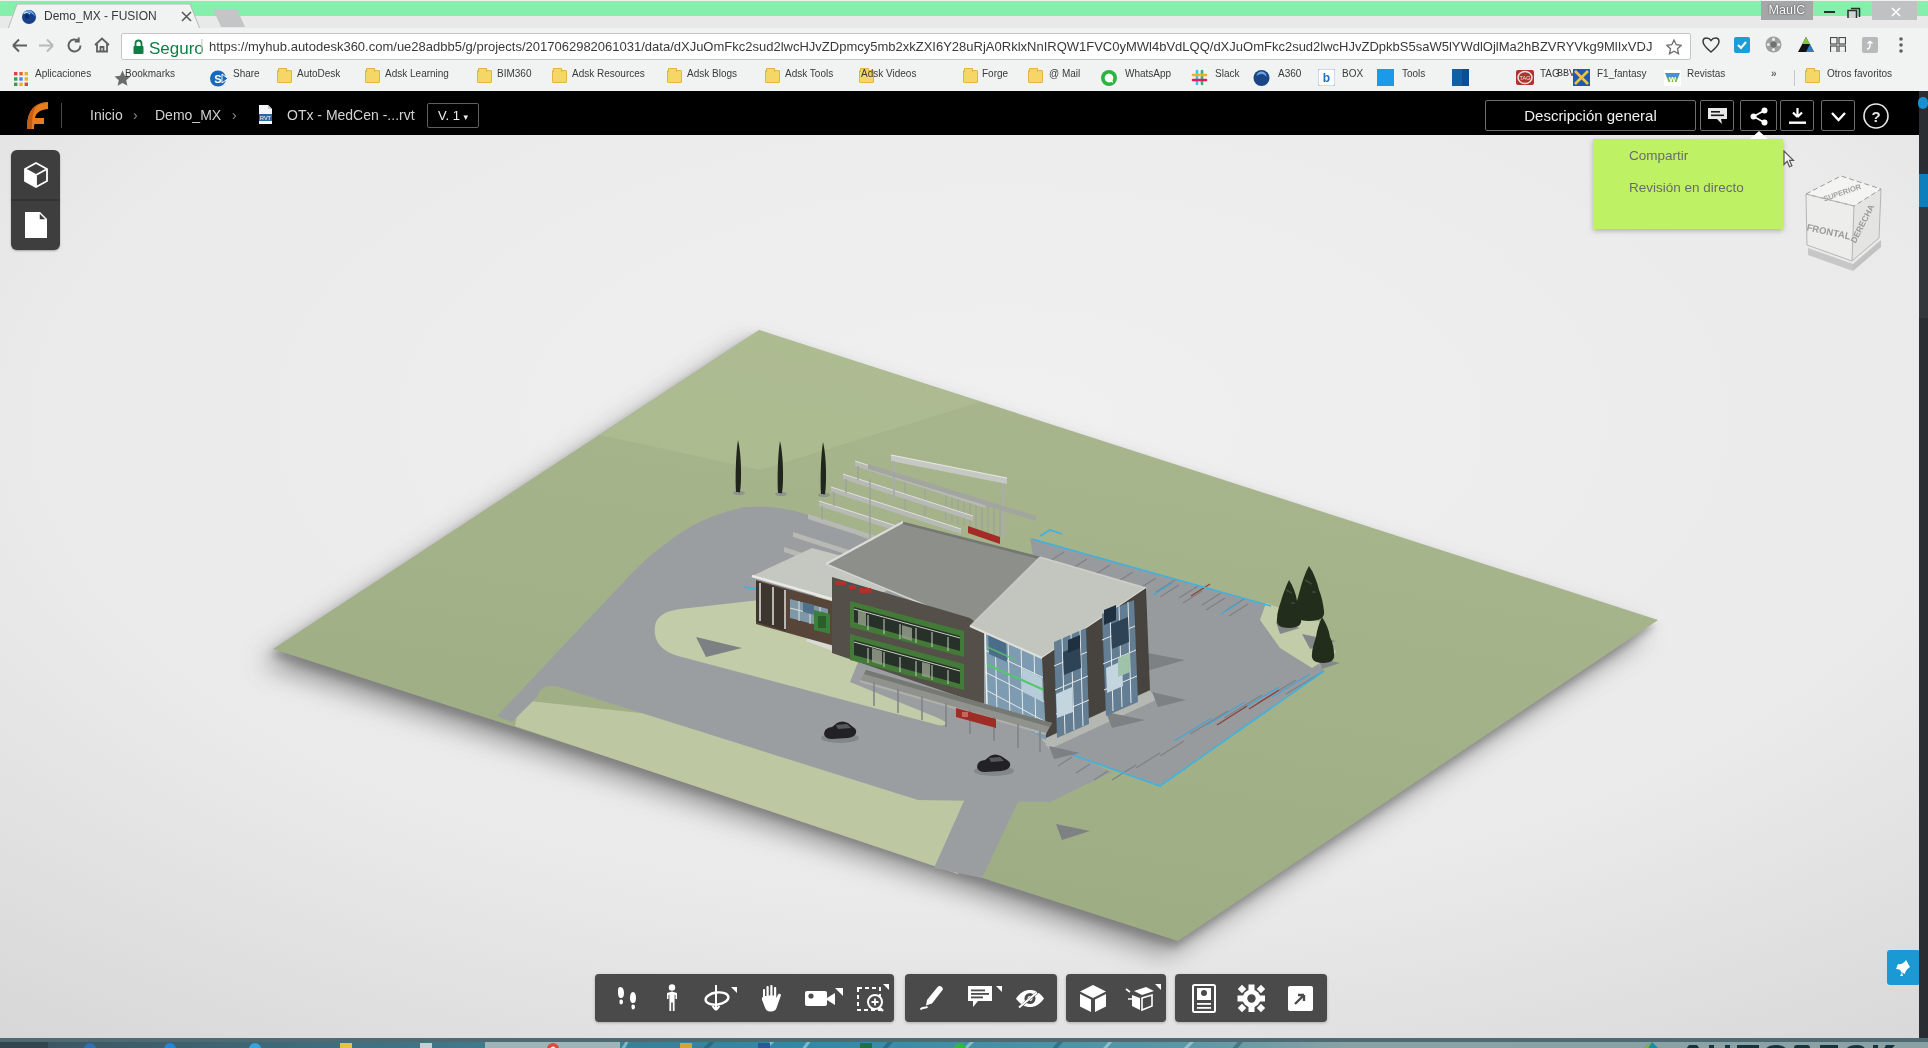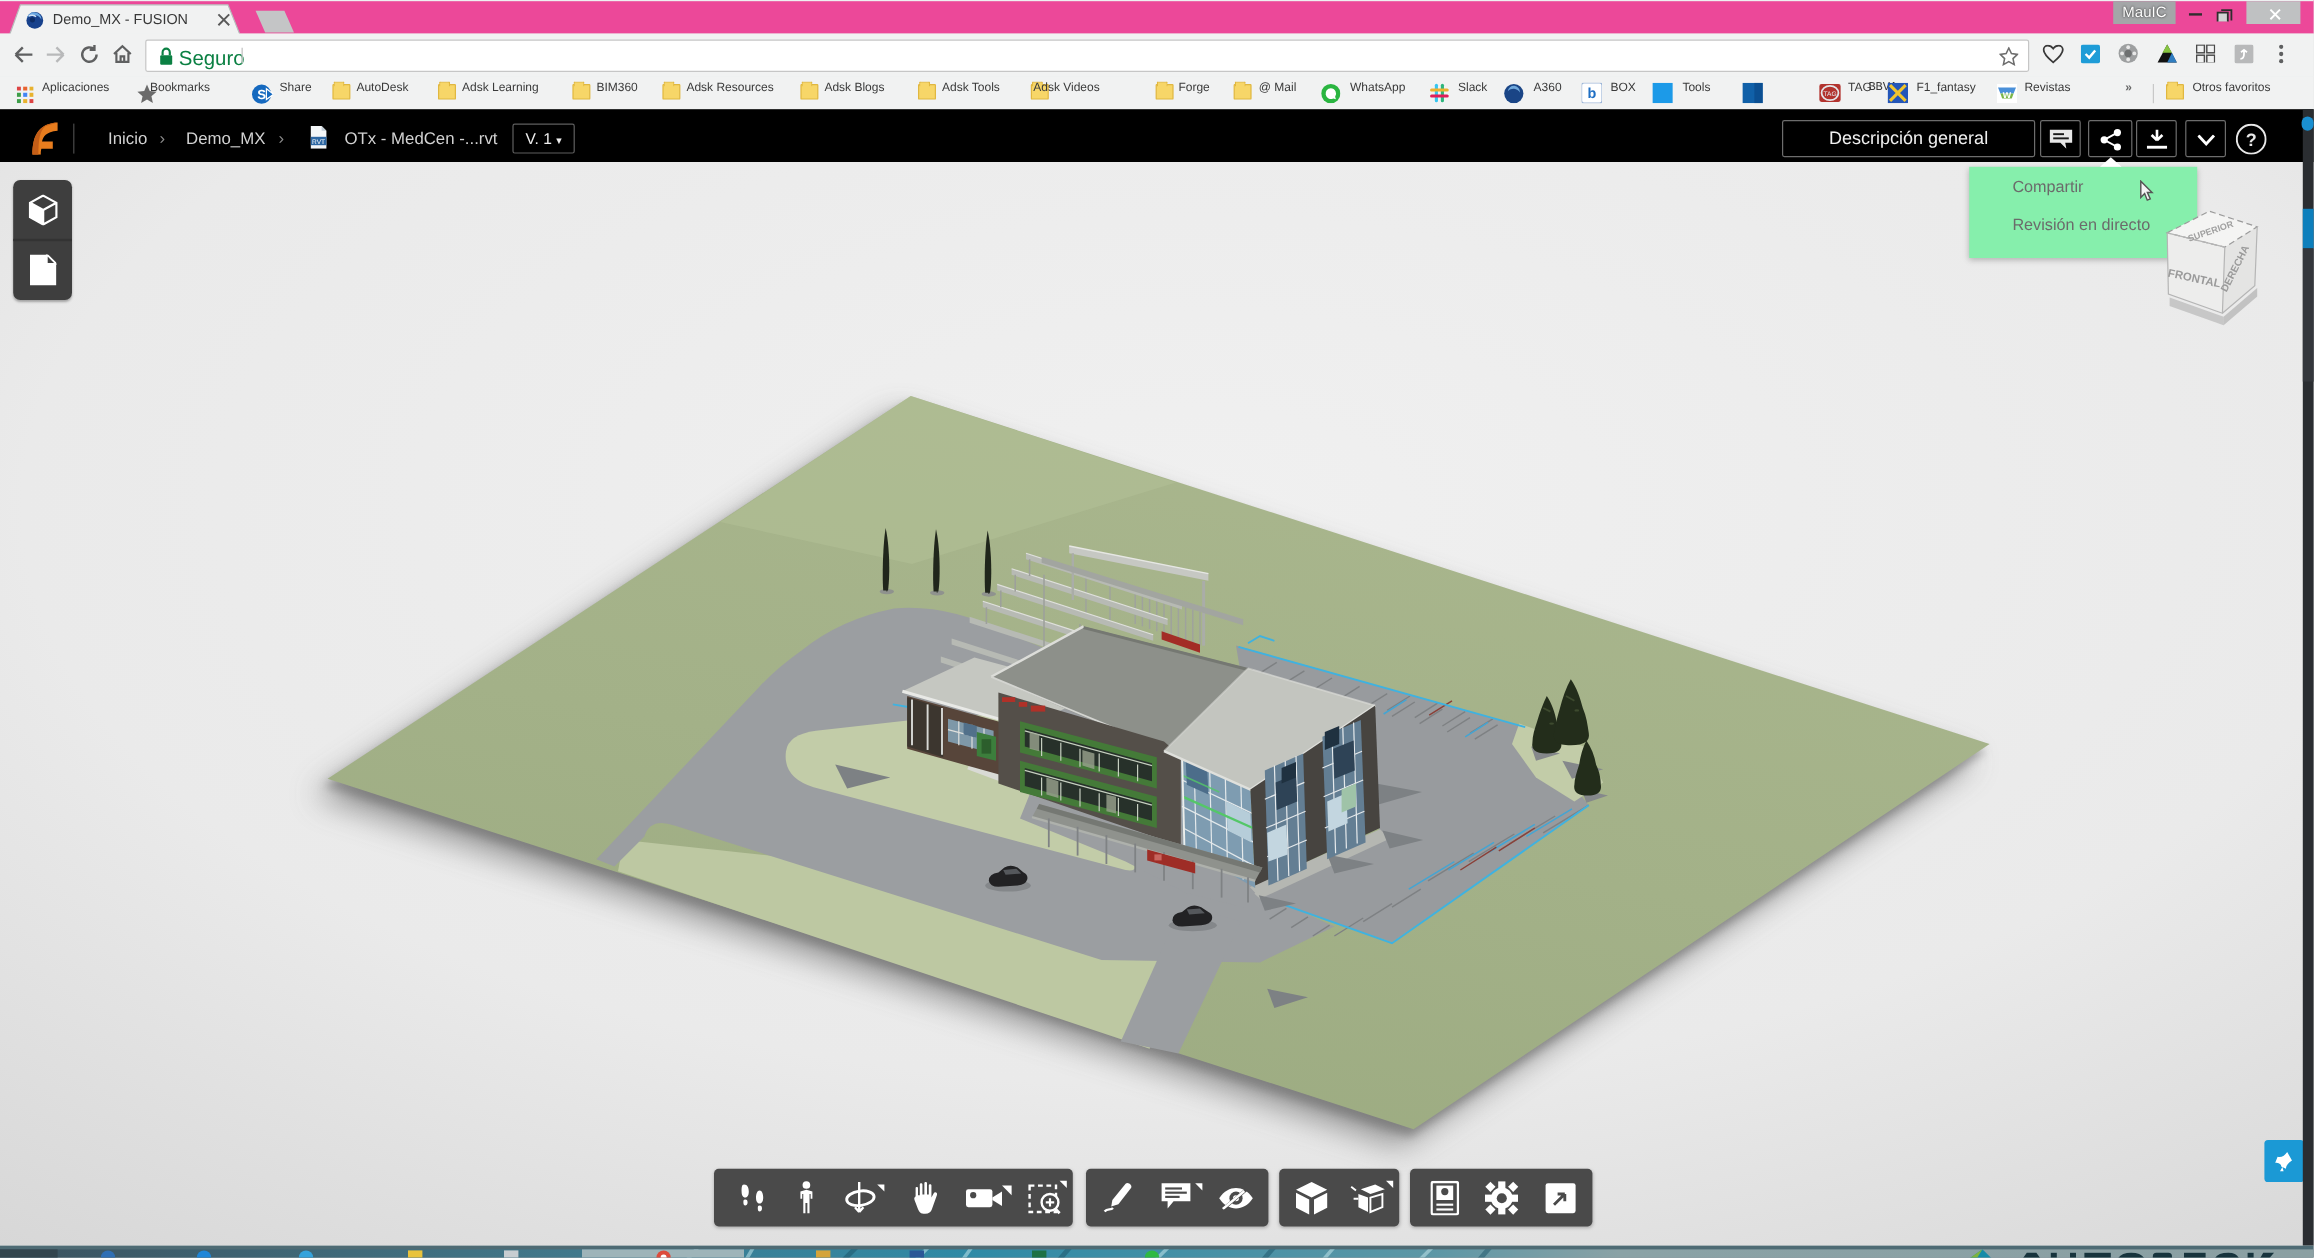--- a/index.html
+++ b/index.html
@@ -1,38 +1,38 @@
 <!DOCTYPE html>
 <html><head>
 <meta charset="utf-8">
 <style>
 * { margin:0; padding:0; box-sizing:border-box; }
 html,body { width:1928px; height:1048px; overflow:hidden; font-family:"Liberation Sans",sans-serif; background:#e9e9e9; }
 .abs { position:absolute; }
 
-#tabstrip { position:absolute; left:0; top:0; width:1928px; height:28px; background:#ec4899; border-top:1px solid #eef0f1; }
+#tabstrip { position:absolute; left:0; top:0; width:1928px; height:16px; background:#86efac; border-top:1px solid #eef0f1; }
 #toolbar { position:absolute; left:0; top:28px; width:1928px; height:36px; background:#f1f2f2; }
 #bookmarks { position:absolute; left:0; top:64px; width:1928px; height:27px; background:#f1f2f2; }
 #omnibox { position:absolute; left:121px; top:5px; width:1570px; height:27px; background:#fff; border:1px solid #c6c6c6; border-radius:2px; }
 .navic { position:absolute; top:4px; }
 #bookmarks .bi { position:absolute; top:4px; height:18px; font-size:10px; color:#3a3a3a; white-space:nowrap; }
 #bookmarks .bi span { vertical-align:top; line-height:18px; }
 .folder { display:inline-block; width:15px; height:13px; background:#f7d668; border:1px solid #e0b740; border-radius:1px; margin-top:2px; position:relative; }
 .folder:before { content:""; position:absolute; left:0; top:-3px; width:7px; height:3px; background:#f7d668; border:1px solid #e0b740; border-bottom:none; border-radius:1px 1px 0 0; }
 
 #profchip { position:absolute; left:1761px; top:0px; width:52px; height:19px; background:#a4a6a8; color:#fff; font-size:12.5px; text-align:center; line-height:19px; text-shadow:0 0 2px #444,0 0 1px #444; }
 #closeblock { position:absolute; left:1872px; top:0; width:45px; height:19px; background:#bfc1c2; }
 
 #appheader { position:absolute; left:0; top:91px; width:1928px; height:44px; background:#000; color:#ccc; }
 #appheader .crumb { position:absolute; top:0; height:48px; line-height:48px; font-size:14px; color:#d2d2d2; }
 #v1chip { position:absolute; left:427px; top:12px; width:52px; height:25px; border:1px solid #5f5f5f; border-radius:2px; color:#eee; font-size:13px; line-height:23px; text-align:center; }
 #descbtn { position:absolute; left:1485px; top:9px; width:211px; height:31px; border:1px solid #6d6d6d; border-radius:2px; color:#f0f0f0; font-size:15px; line-height:29px; text-align:center; }
 .hicon { position:absolute; top:9px; width:34px; height:31px; border:1px solid #6d6d6d; border-radius:2px; }
 
-#dropdown { position:absolute; left:1593px; top:139px; width:190px; height:76px; background:#86efac; box-shadow:0 2px 5px rgba(0,0,0,0.25);margin-left:48px; }
+#dropdown { position:absolute; left:1593px; top:139px; width:190px; height:90px; background:#bef264; box-shadow:0 2px 5px rgba(0,0,0,0.25); }
 #dropdown .mi { position:absolute; left:36px; font-size:13.5px; color:#6b6b6b; }
 #caret { position:absolute; left:1750px; top:131px; width:0; height:0; border-left:9px solid transparent; border-right:9px solid transparent; border-bottom:8px solid #fff; }
 #leftpanel { position:absolute; left:11px; top:150px; width:49px; height:100px; background:#3e3e3e; border-radius:6px; box-shadow:0 1px 2px rgba(0,0,0,0.3); }
 #leftpanel .sep { position:absolute; left:0; top:49px; width:49px; height:2px; background:#333; }
 .btoolbar { position:absolute; background:#4a4a4a; border-radius:4px; height:48px; top:974px; box-shadow:0 1px 3px rgba(0,0,0,0.25); }
 #feedback { position:absolute; left:1887px; top:950px; width:33px; height:35px; background:#1b99d5; border-radius:3px; }
 #scrollbar { position:absolute; left:1919px; top:91px; width:9px; height:947px; background:#2a2d31; }
 #scrollthumb { position:absolute; left:0; top:83px; width:9px; height:33px; background:#0d7fbc; }
 #scrollseg { position:absolute; left:0; top:116px; width:9px; height:111px; background:#34373c; }
 
@@ -406,20 +406,21 @@
   <svg class="navic" style="left:93px;top:8px" width="18" height="18">
       <path d="M2,9 L9,2.5 L16,9 M4,8 V15.5 H14 V8 M7.5,15.5 V11 h3 v4.5" stroke="#5f6061" stroke-width="1.8" fill="none"></path>
     </svg>
   <div id="omnibox">
     <svg class="abs" style="left:10px;top:5px" width="13" height="16">
         <rect x="1.5" y="7" width="10" height="8" rx="1" fill="#0b8043"></rect>
         <path d="M3.5,7 V4.5 a3,3 0 0 1 6,0 V7" stroke="#0b8043" stroke-width="1.8" fill="none"></path>
       </svg>
     <span class="abs" style="left:27px;top:5px;font-size:17px;color:#0b8043;">Seguro</span>
     <span class="abs" style="left:78px;top:3px;font-size:14px;color:#c9c9c9;">|</span>
+    <span class="abs" style="left:87px;top:5px;font-size:13px;color:#39393b;" id="urltext">https://myhub.autodesk360.com/ue28adbb5/g/projects/2017062982061031/data/dXJuOmFkc2sud2lwcHJvZDpmcy5mb2xkZXI6Y28uRjA0RklxNnIRQW1FVC0yMWl4bVdLQQ/dXJuOmFkc2sud2lwcHJvZDpkbS5saW5lYWdlOjlMa2hBZVRYVkg9MlIxVDJ</span>
     <svg class="abs" style="left:1544px;top:5px" width="16" height="16">
         <path d="M8,1 L10.2,5.7 L15.2,6.3 L11.5,9.8 L12.5,14.8 L8,12.3 L3.5,14.8 L4.5,9.8 L0.8,6.3 L5.8,5.7 Z" fill="none" stroke="#6e6e6e" stroke-width="1.3"></path>
       </svg>
   </div>
   <svg class="navic" style="left:1702px;top:9px" width="18" height="17">
       <path d="M9,15 C3,10 1,7 1,4.5 C1,2.5 2.5,1 4.5,1 C6.5,1 8,2 9,3.5 C10,2 11.5,1 13.5,1 C15.5,1 17,2.5 17,4.5 C17,7 15,10 9,15 Z" fill="none" stroke="#3a3a3a" stroke-width="1.5"></path>
     </svg>
   <svg class="navic" style="left:1734px;top:9px" width="16" height="16">
       <rect width="16" height="16" rx="2" fill="#1e9cd7"></rect>
       <path d="M4,8 l3,3 l5,-6" stroke="#fff" stroke-width="2" fill="none"></path>

